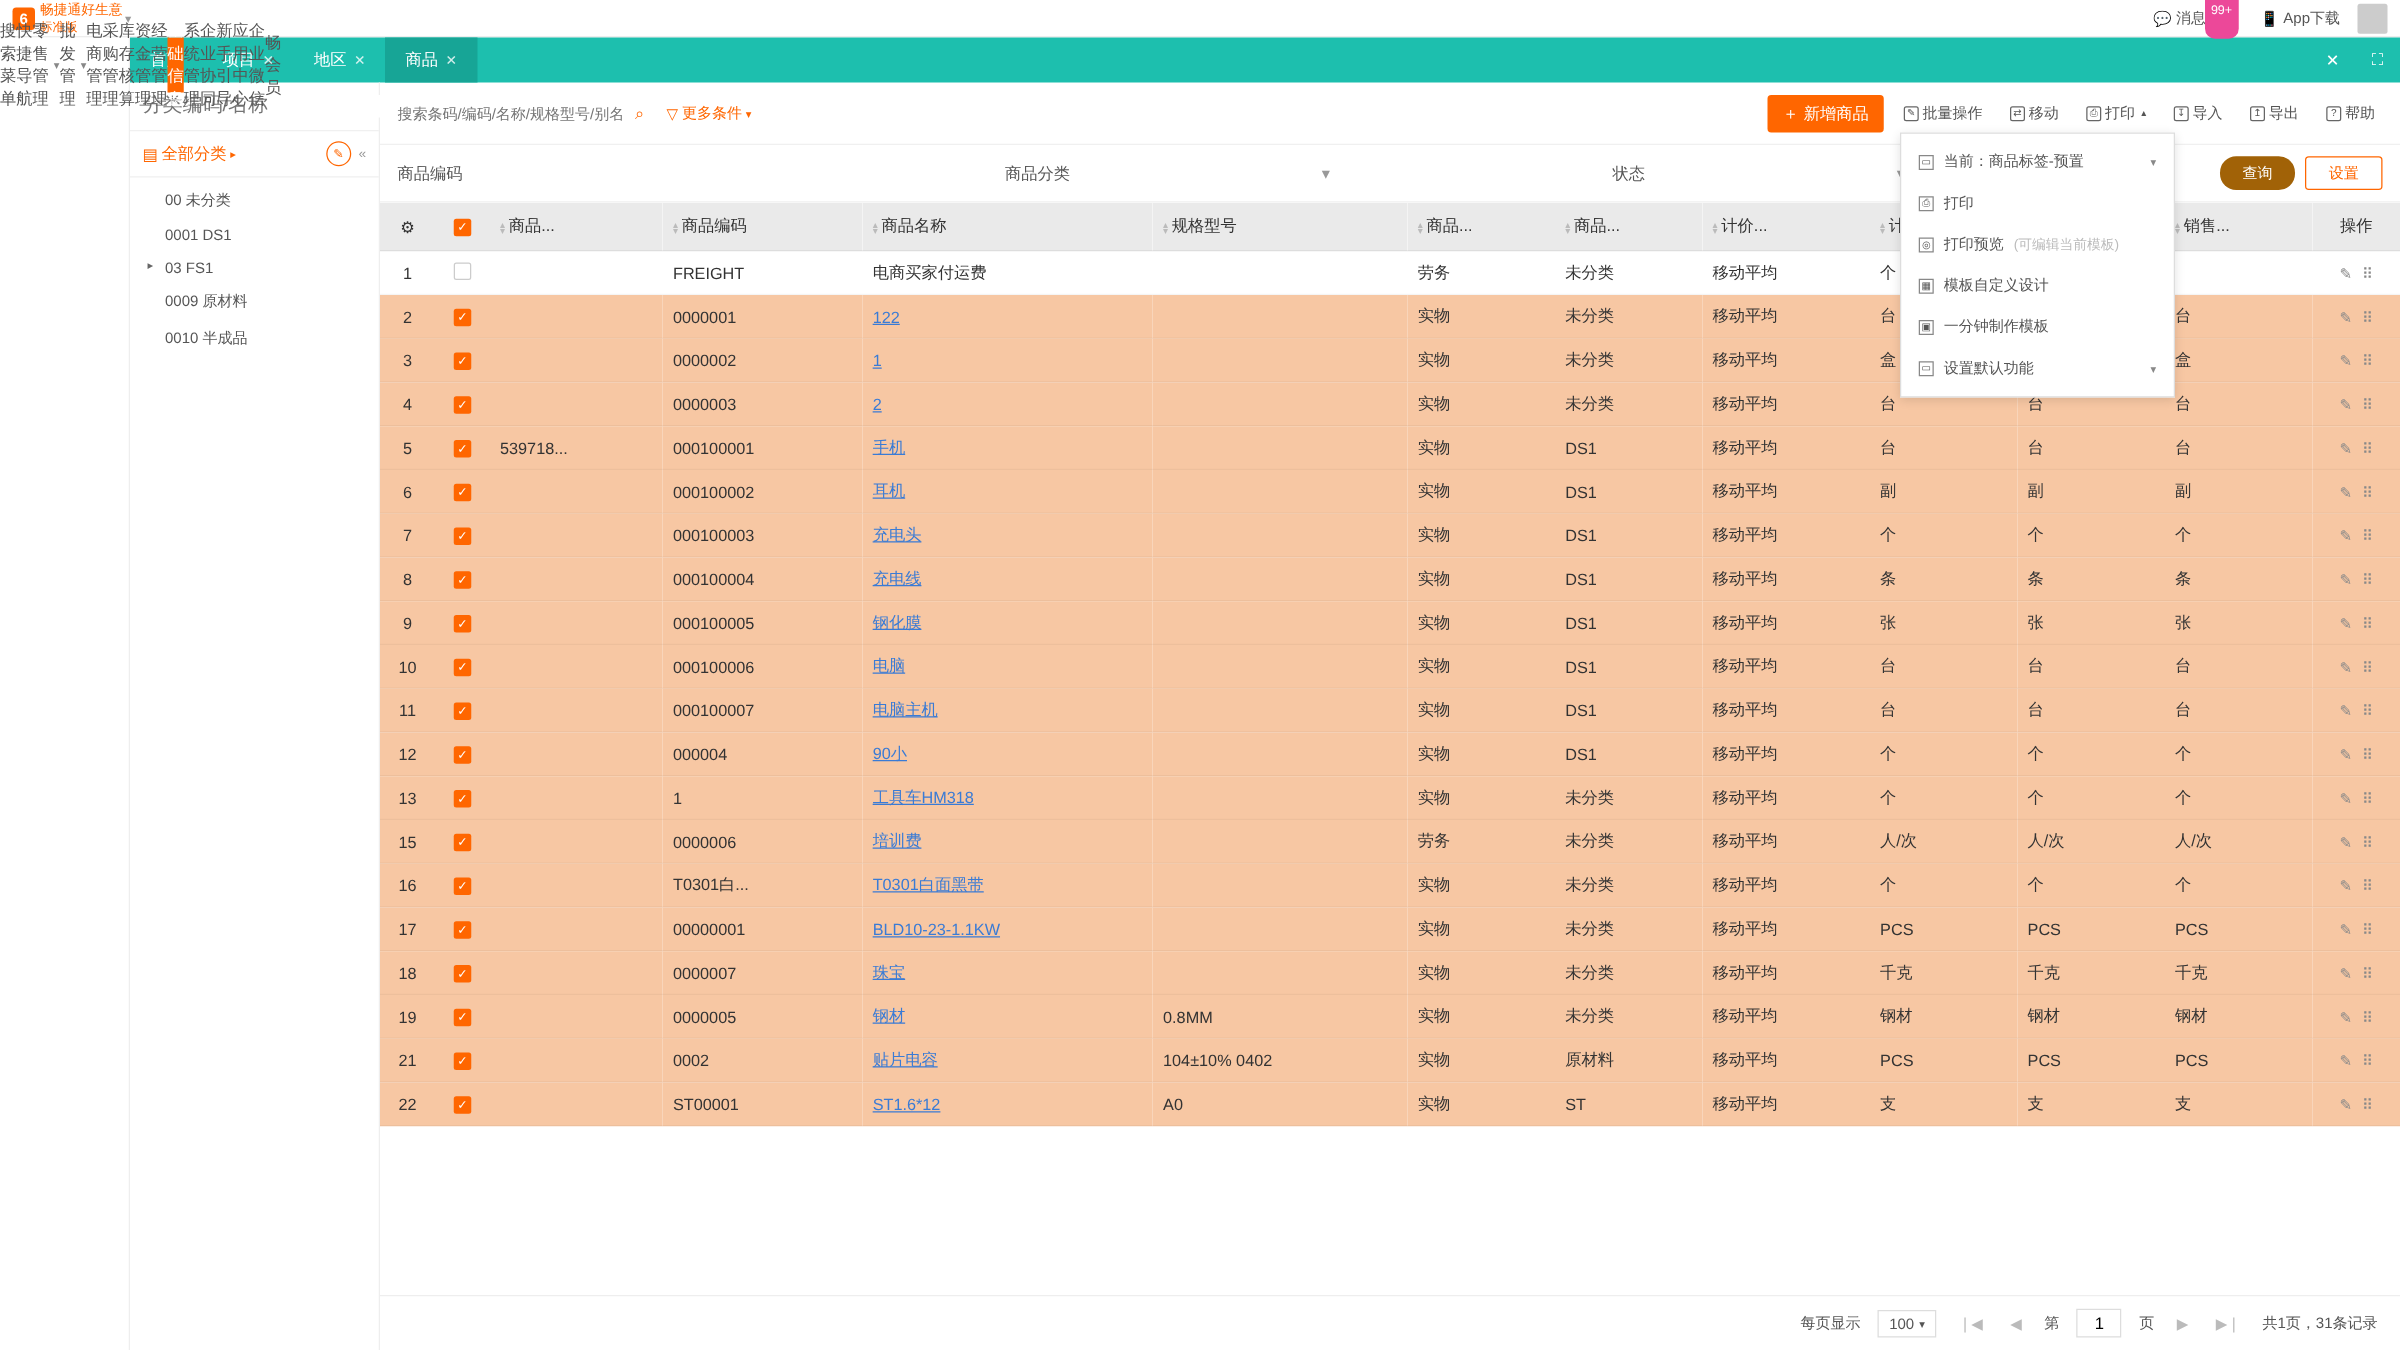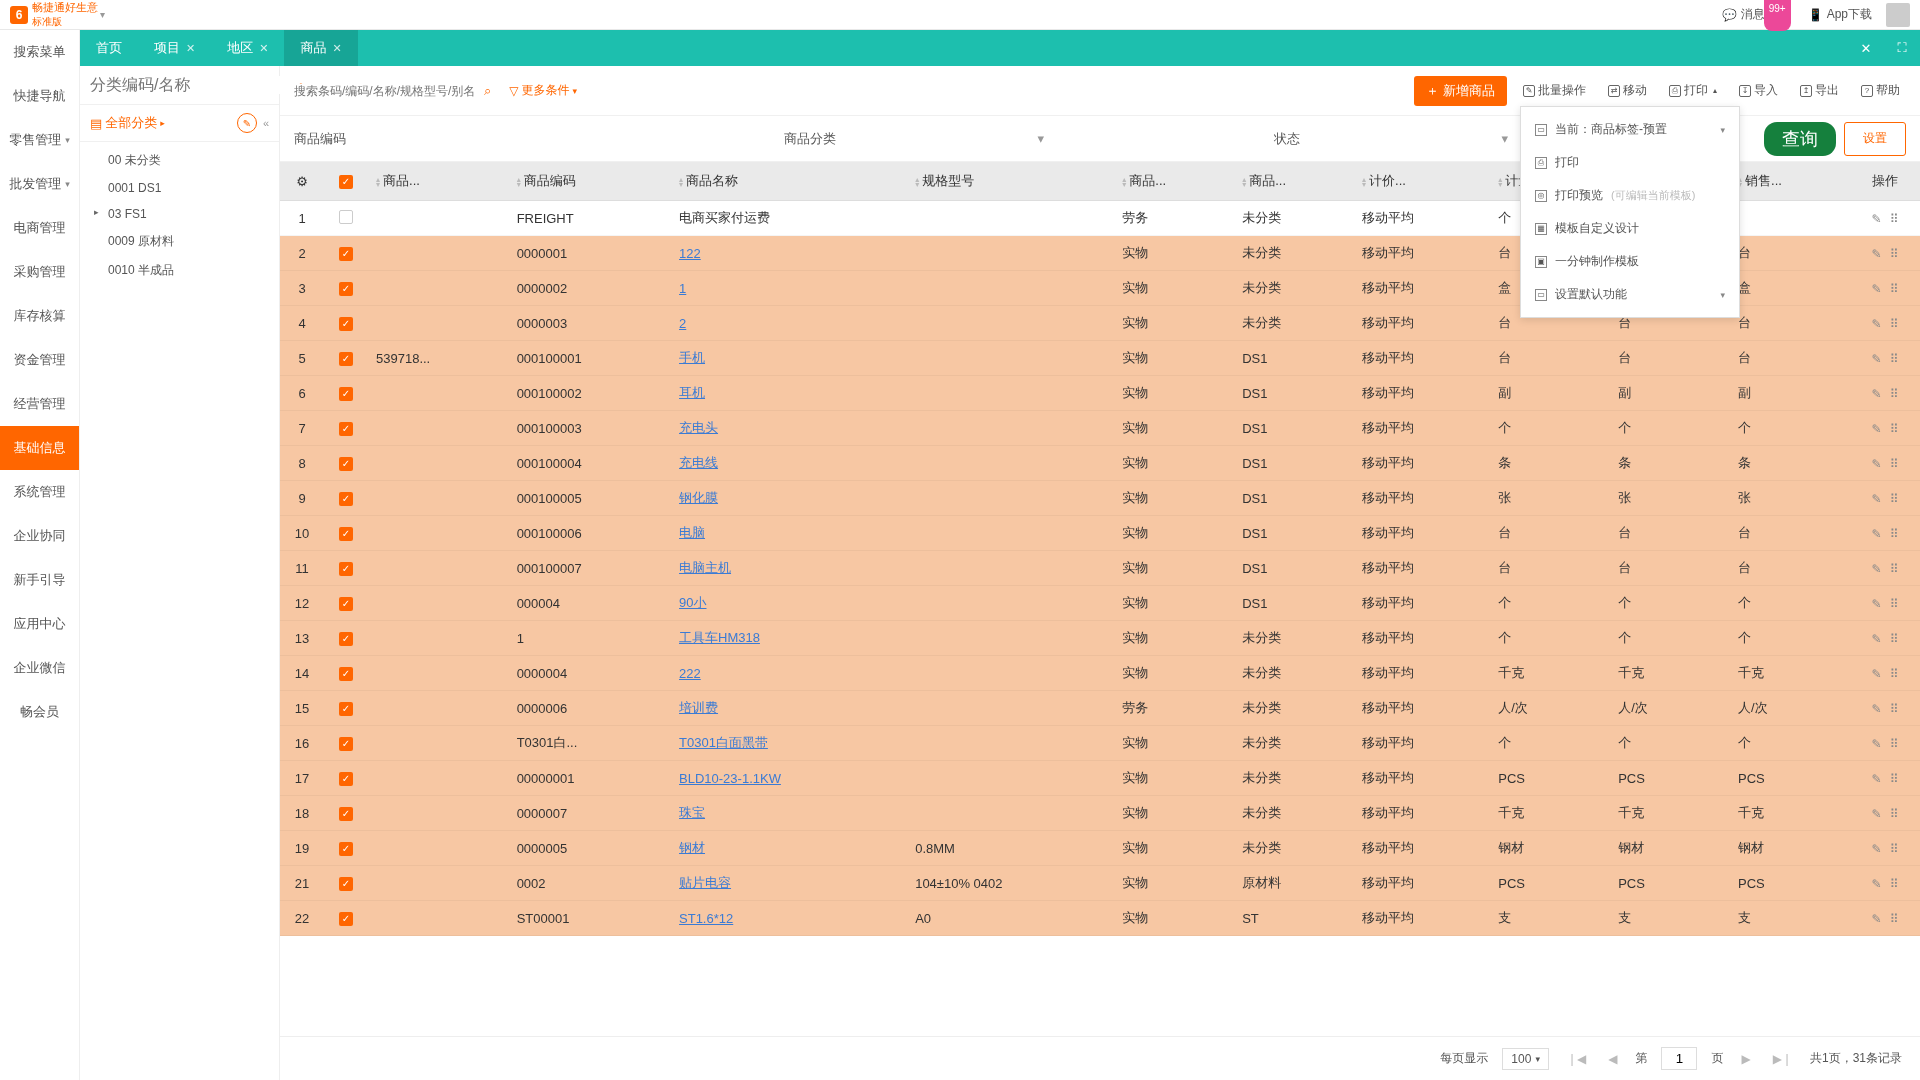--- a/index.html
+++ b/index.html
@@ -15,21 +15,21 @@
 .top-spacer { flex: 1; }
 .top-right { display: flex; align-items: center; gap: 14px; font-size: 12px; color: #555; }
 .top-right .item { display: flex; align-items: center; gap: 3px; cursor: pointer; }
 .badge { background: #ec4899; color: #fff; border-radius: 8px; font-size: 10px; padding: 17px 5px; position: relative; top: -6px; left: -4px; }
 .avatar { width: 24px; height: 24px; background: #ccc; border-radius: 2px; }
 
 
 .main-row { flex: 1; display: flex; min-height: 0; }
 
 
-.sidebar { width: 80px; background: #fff; border-right: 1px solid #eee; display: flex; flex-direction: column; }
+.sidebar { width: 104px; background: #fff; border-right: 1px solid #eee; display: flex; flex-direction: row; }
 .sidebar-item { height: 44px; display: flex; align-items: center; justify-content: center; font-size: 13px; color: #555; cursor: pointer; position: relative; }
 .sidebar-item.active { background: #ff6600; color: #fff; }
 .sidebar-item .caret { font-size: 9px; margin-left: 4px; color: #888; }
 
 
 .content-col { flex: 1; display: flex; flex-direction: column; min-width: 0; }
 
 
 .tabs-bar { height: 36px; background: #1dbfae; display: flex; align-items: stretch; color: #fff; }
 .tab { padding: 0 16px; display: flex; align-items: center; gap: 6px; cursor: pointer; font-size: 13px; }
@@ -68,21 +68,21 @@
 .toolbar-action { font-size: 12px; color: #555; cursor: pointer; display: flex; align-items: center; gap: 3px; padding: 0 6px; }
 .toolbar-action .icon { width: 12px; height: 12px; border: 1px solid #666; border-radius: 2px; font-size: 8px; display: flex; align-items: center; justify-content: center; }
 
 
 .filter-row { height: 46px; display: flex; align-items: center; padding: 0 14px; gap: 20px; border-bottom: 1px solid #f0f0f0; font-size: 13px; color: #555; position: relative; }
 .filter-group { display: flex; align-items: center; gap: 8px; }
 .filter-group label { color: #555; }
 .filter-input { border: none; border-bottom: 1px solid transparent; outline: none; padding: 4px 0; width: 160px; font-size: 13px; }
 .filter-select { display: flex; align-items: center; gap: 4px; min-width: 200px; justify-content: flex-end; color: #999; cursor: pointer; }
 .right-buttons { margin-left: auto; display: flex; gap: 8px; }
-.btn-solid { background: #15803d; color: #fff; border: none; border-radius: 13px; padding: 5px 18px; font-size: 18px; cursor: pointer; }
+.btn-solid { background: #a16207; color: #fff; border: none; border-radius: 13px; padding: 5px 18px; font-size: 12px; cursor: pointer; }
 .btn-outline { background: #fff; color: #ff6600; border: 1px solid #ff6600; border-radius: 3px; padding: 4px 18px; font-size: 12px; cursor: pointer; }
 
 
 .print-dropdown { position: absolute; top: 40px; right: 180px; width: 220px; background: #fff; border: 1px solid #ddd; box-shadow: 0 2px 8px rgba(0,0,0,0.12); z-index: 100; padding: 6px 0; }
 .print-item { padding: 8px 14px; font-size: 12px; color: #555; display: flex; align-items: center; gap: 8px; cursor: pointer; }
 .print-item .small-icon { width: 12px; height: 12px; border: 1px solid #888; font-size: 8px; display: flex; align-items: center; justify-content: center; }
 .print-item .hint { color: #bbb; font-size: 11px; }
 .print-item .arrow { margin-left: auto; font-size: 9px; color: #888; }
 
 
@@ -545,35 +545,20 @@
                     <td></td>
                     <td>实物</td>
                     <td>未分类</td>
                     <td>移动平均</td>
                     <td>个</td>
                     <td>个</td>
                     <td>个</td>
                     <td class="center col-ops"><span class="row-action">✎</span><span class="row-action">⠿</span></td>
                   </tr>
                   <tr class="selected">
-                    <td class="center col-idx">14</td>
-                    <td class="center col-chk"><span class="checkbox checked">✓</span></td>
-                    <td></td>
-                    <td>0000004</td>
-                    <td><span class="link">222</span></td>
-                    <td></td>
-                    <td>实物</td>
-                    <td>未分类</td>
-                    <td>移动平均</td>
-                    <td>千克</td>
-                    <td>千克</td>
-                    <td>千克</td>
-                    <td class="center col-ops"><span class="row-action">✎</span><span class="row-action">⠿</span></td>
-                  </tr>
-                  <tr class="selected">
                     <td class="center col-idx">15</td>
                     <td class="center col-chk"><span class="checkbox checked">✓</span></td>
                     <td></td>
                     <td>0000006</td>
                     <td><span class="link">培训费</span></td>
                     <td></td>
                     <td>劳务</td>
                     <td>未分类</td>
                     <td>移动平均</td>
                     <td>人/次</td>

